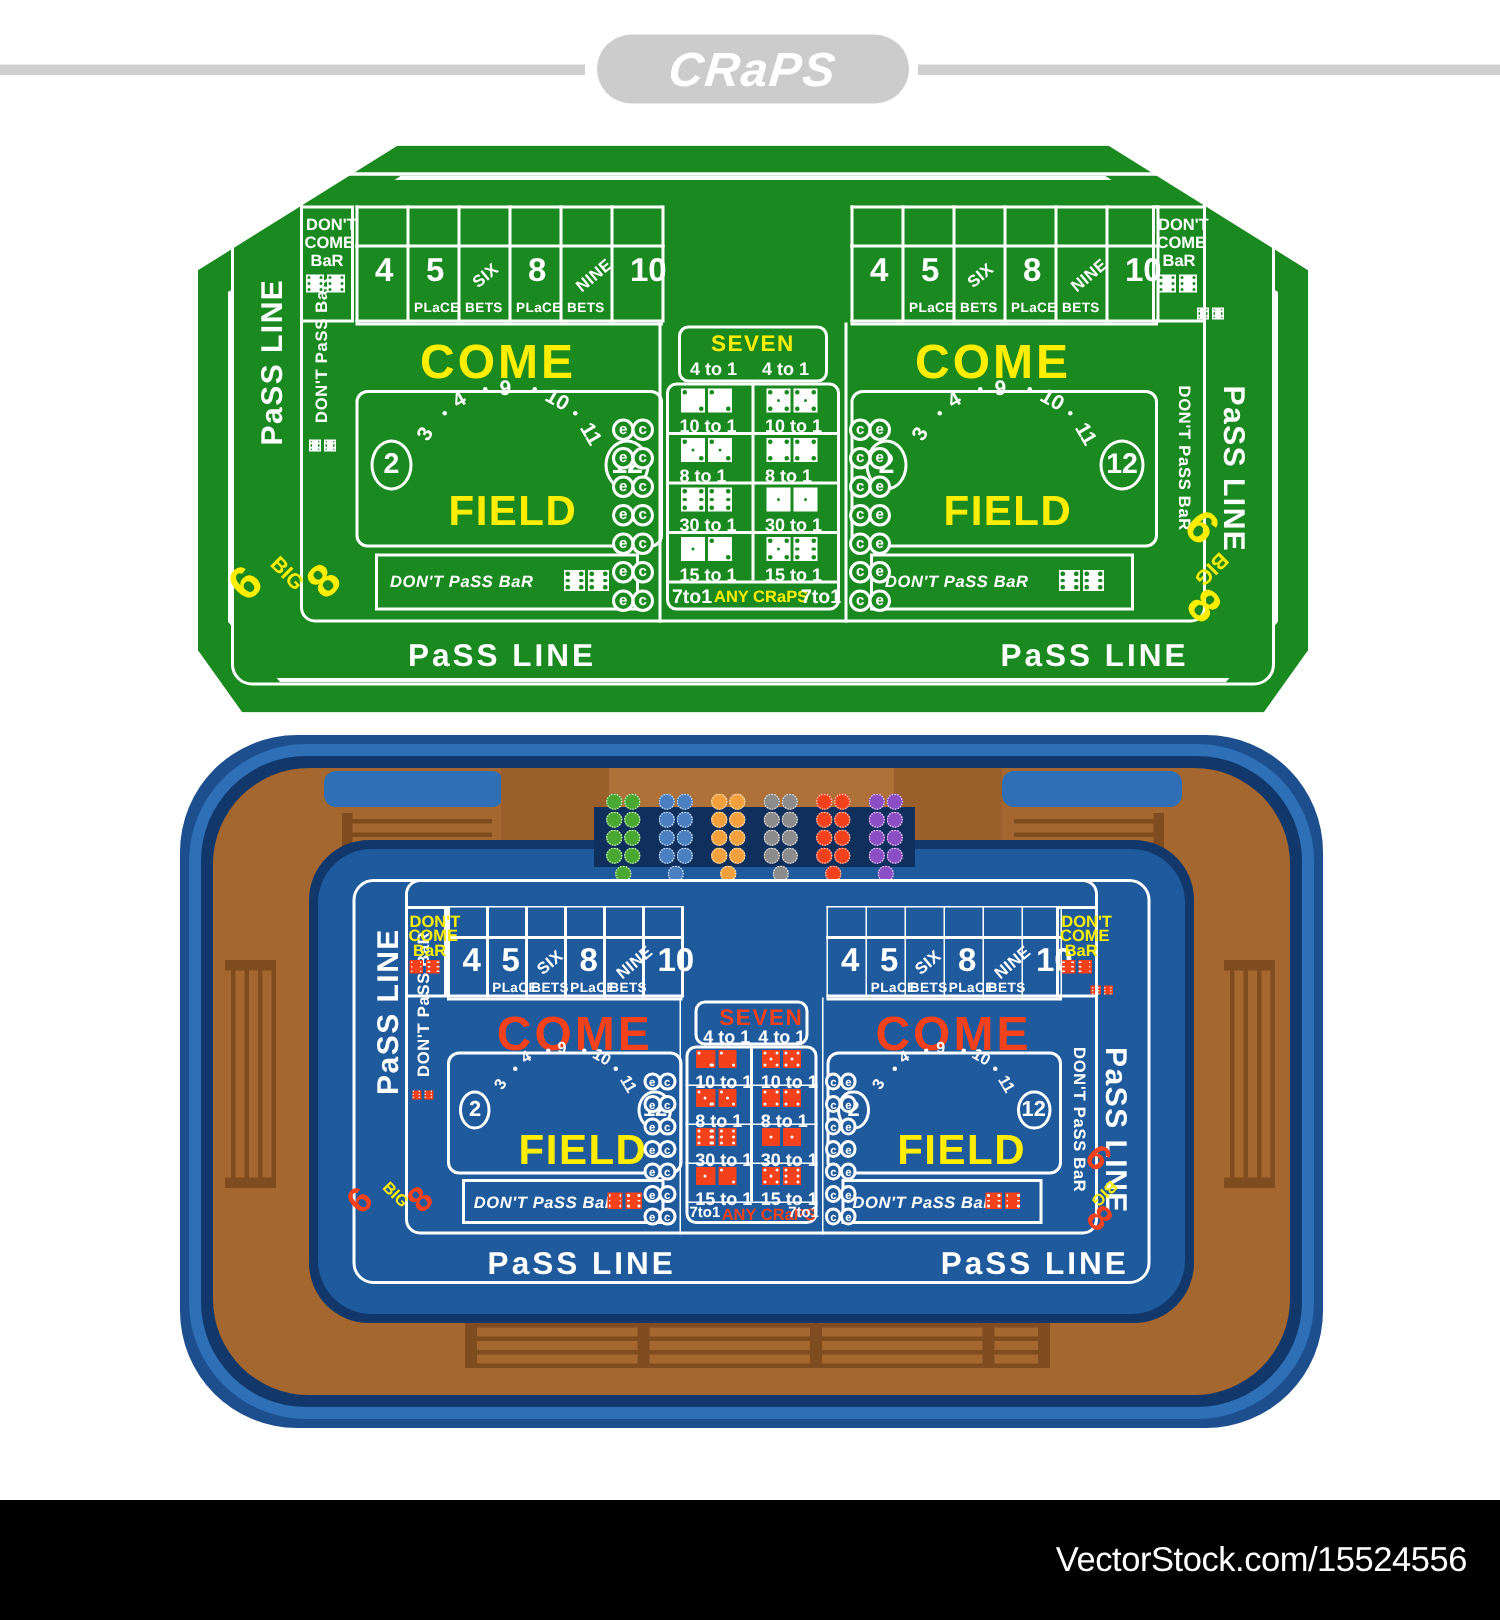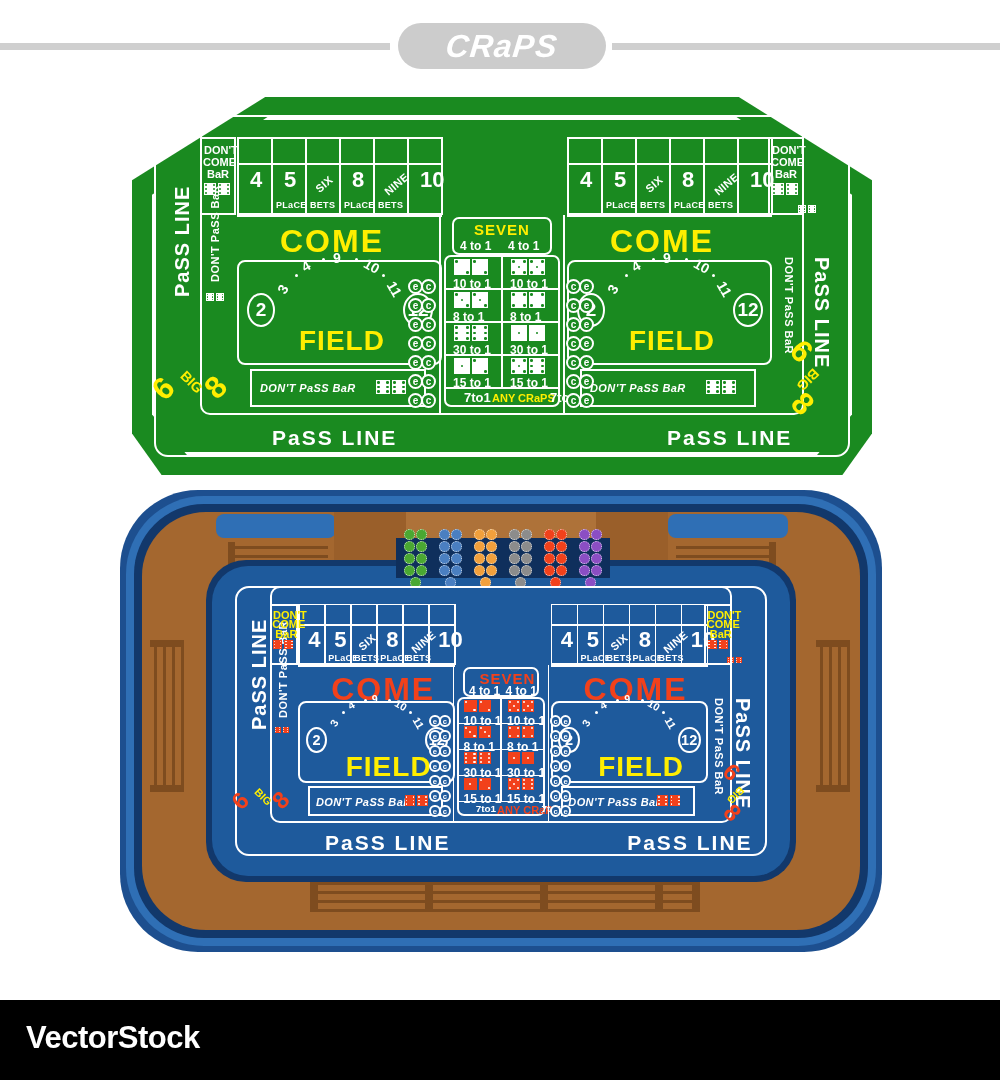--- a/index.html
+++ b/index.html
@@ -71,21 +71,21 @@
   .pass-line-side { font-size: 20px; letter-spacing: 1px; transform-origin: 0 0; }
   .passline-bottom { font-size: 21px; letter-spacing: 2px; }
   .dpb-side { font-size: 11px; letter-spacing: 0.5px; }
   .come-txt { font-size: 32px; letter-spacing: 2px; }
   .field-txt { font-size: 28px; letter-spacing: 1px; }
   .num-txt { font-size: 22px; }
   .sub-txt { font-size: 9px; letter-spacing: 0.3px; }
   .dcb-txt { font-size: 11px; line-height: 11px; text-align: right; }
   .odds-txt { font-size: 12px; }
   .seven-txt { font-size: 15px; letter-spacing: 1px; }
-  .anycraps-txt { font-size: 11px; margin-left: 16px; }
+  .anycraps-txt { font-size: 11px; }
   .big-num { font-size: 30px; }
   .big-word { font-size: 13px; }
   .dpb-bottom { font-size: 11px; font-style: italic; letter-spacing: 0.4px;}
 
   
   .die { position: absolute; display: grid; grid-template-columns: repeat(3,1fr); grid-template-rows: repeat(3,1fr); }
   .die i { display:block; border-radius:50%; margin:auto; }
   .ecirc { position: absolute; border-radius: 50%; display:flex; align-items:center; justify-content:center;
            font-weight: bold; font-family:"Liberation Sans","Liberation Sans",sans-serif; }
 
@@ -1167,14 +1167,14 @@
       <div class="ecirc" style="left: 331.951px; top: 203.397px; width: 11.473px; height: 11.8254px; border: 2px solid rgb(255, 255, 255); color: rgb(255, 255, 255); font-size: 7.64865px; background: rgb(30, 90, 156);">c</div>
       <div class="ecirc" style="left: 341.895px; top: 203.397px; width: 11.473px; height: 11.8254px; border: 2px solid rgb(255, 255, 255); color: rgb(255, 255, 255); font-size: 7.64865px; background: rgb(30, 90, 156);">e</div>
       <div class="ecirc" style="left: 331.951px; top: 218.376px; width: 11.473px; height: 11.8254px; border: 2px solid rgb(255, 255, 255); color: rgb(255, 255, 255); font-size: 7.64865px; background: rgb(30, 90, 156);">c</div>
       <div class="ecirc" style="left: 341.895px; top: 218.376px; width: 11.473px; height: 11.8254px; border: 2px solid rgb(255, 255, 255); color: rgb(255, 255, 255); font-size: 7.64865px; background: rgb(30, 90, 156);">e</div>
       <div class="ecirc" style="left: 331.951px; top: 233.354px; width: 11.473px; height: 11.8254px; border: 2px solid rgb(255, 255, 255); color: rgb(255, 255, 255); font-size: 7.64865px; background: rgb(30, 90, 156);">c</div>
       <div class="ecirc" style="left: 341.895px; top: 233.354px; width: 11.473px; height: 11.8254px; border: 2px solid rgb(255, 255, 255); color: rgb(255, 255, 255); font-size: 7.64865px; background: rgb(30, 90, 156);">e</div>
     </div>
 </div>
 
 <div class="footer">
-  <div class="footer-brand">VectorStock</div>
+  <div class="footer-url">VectorStock.com/15524556</div>
 </div>
 
 </body></html>

